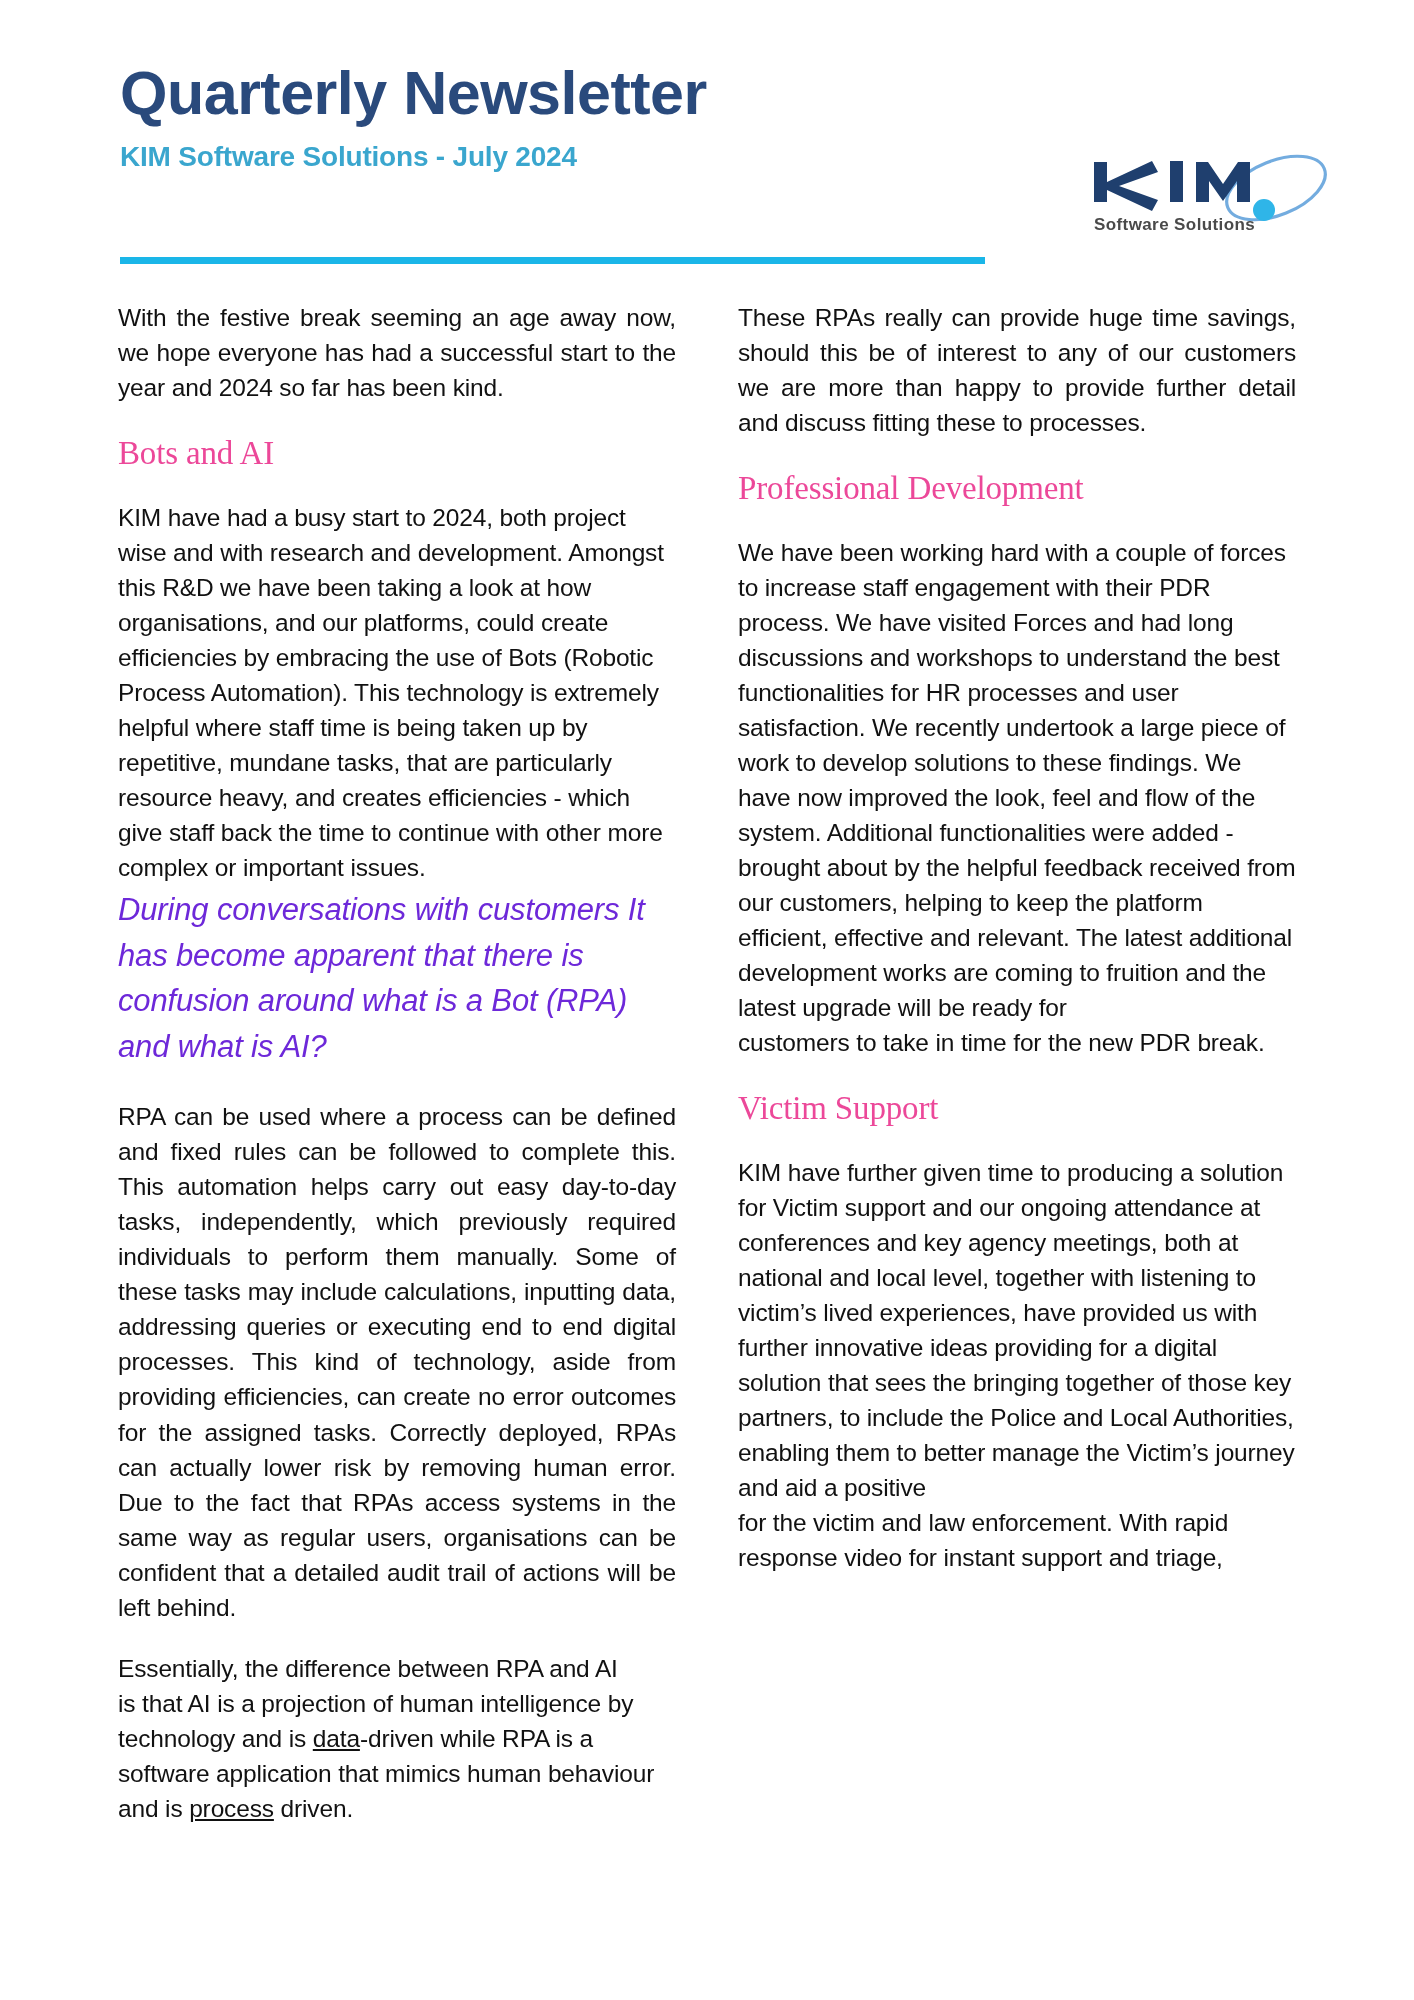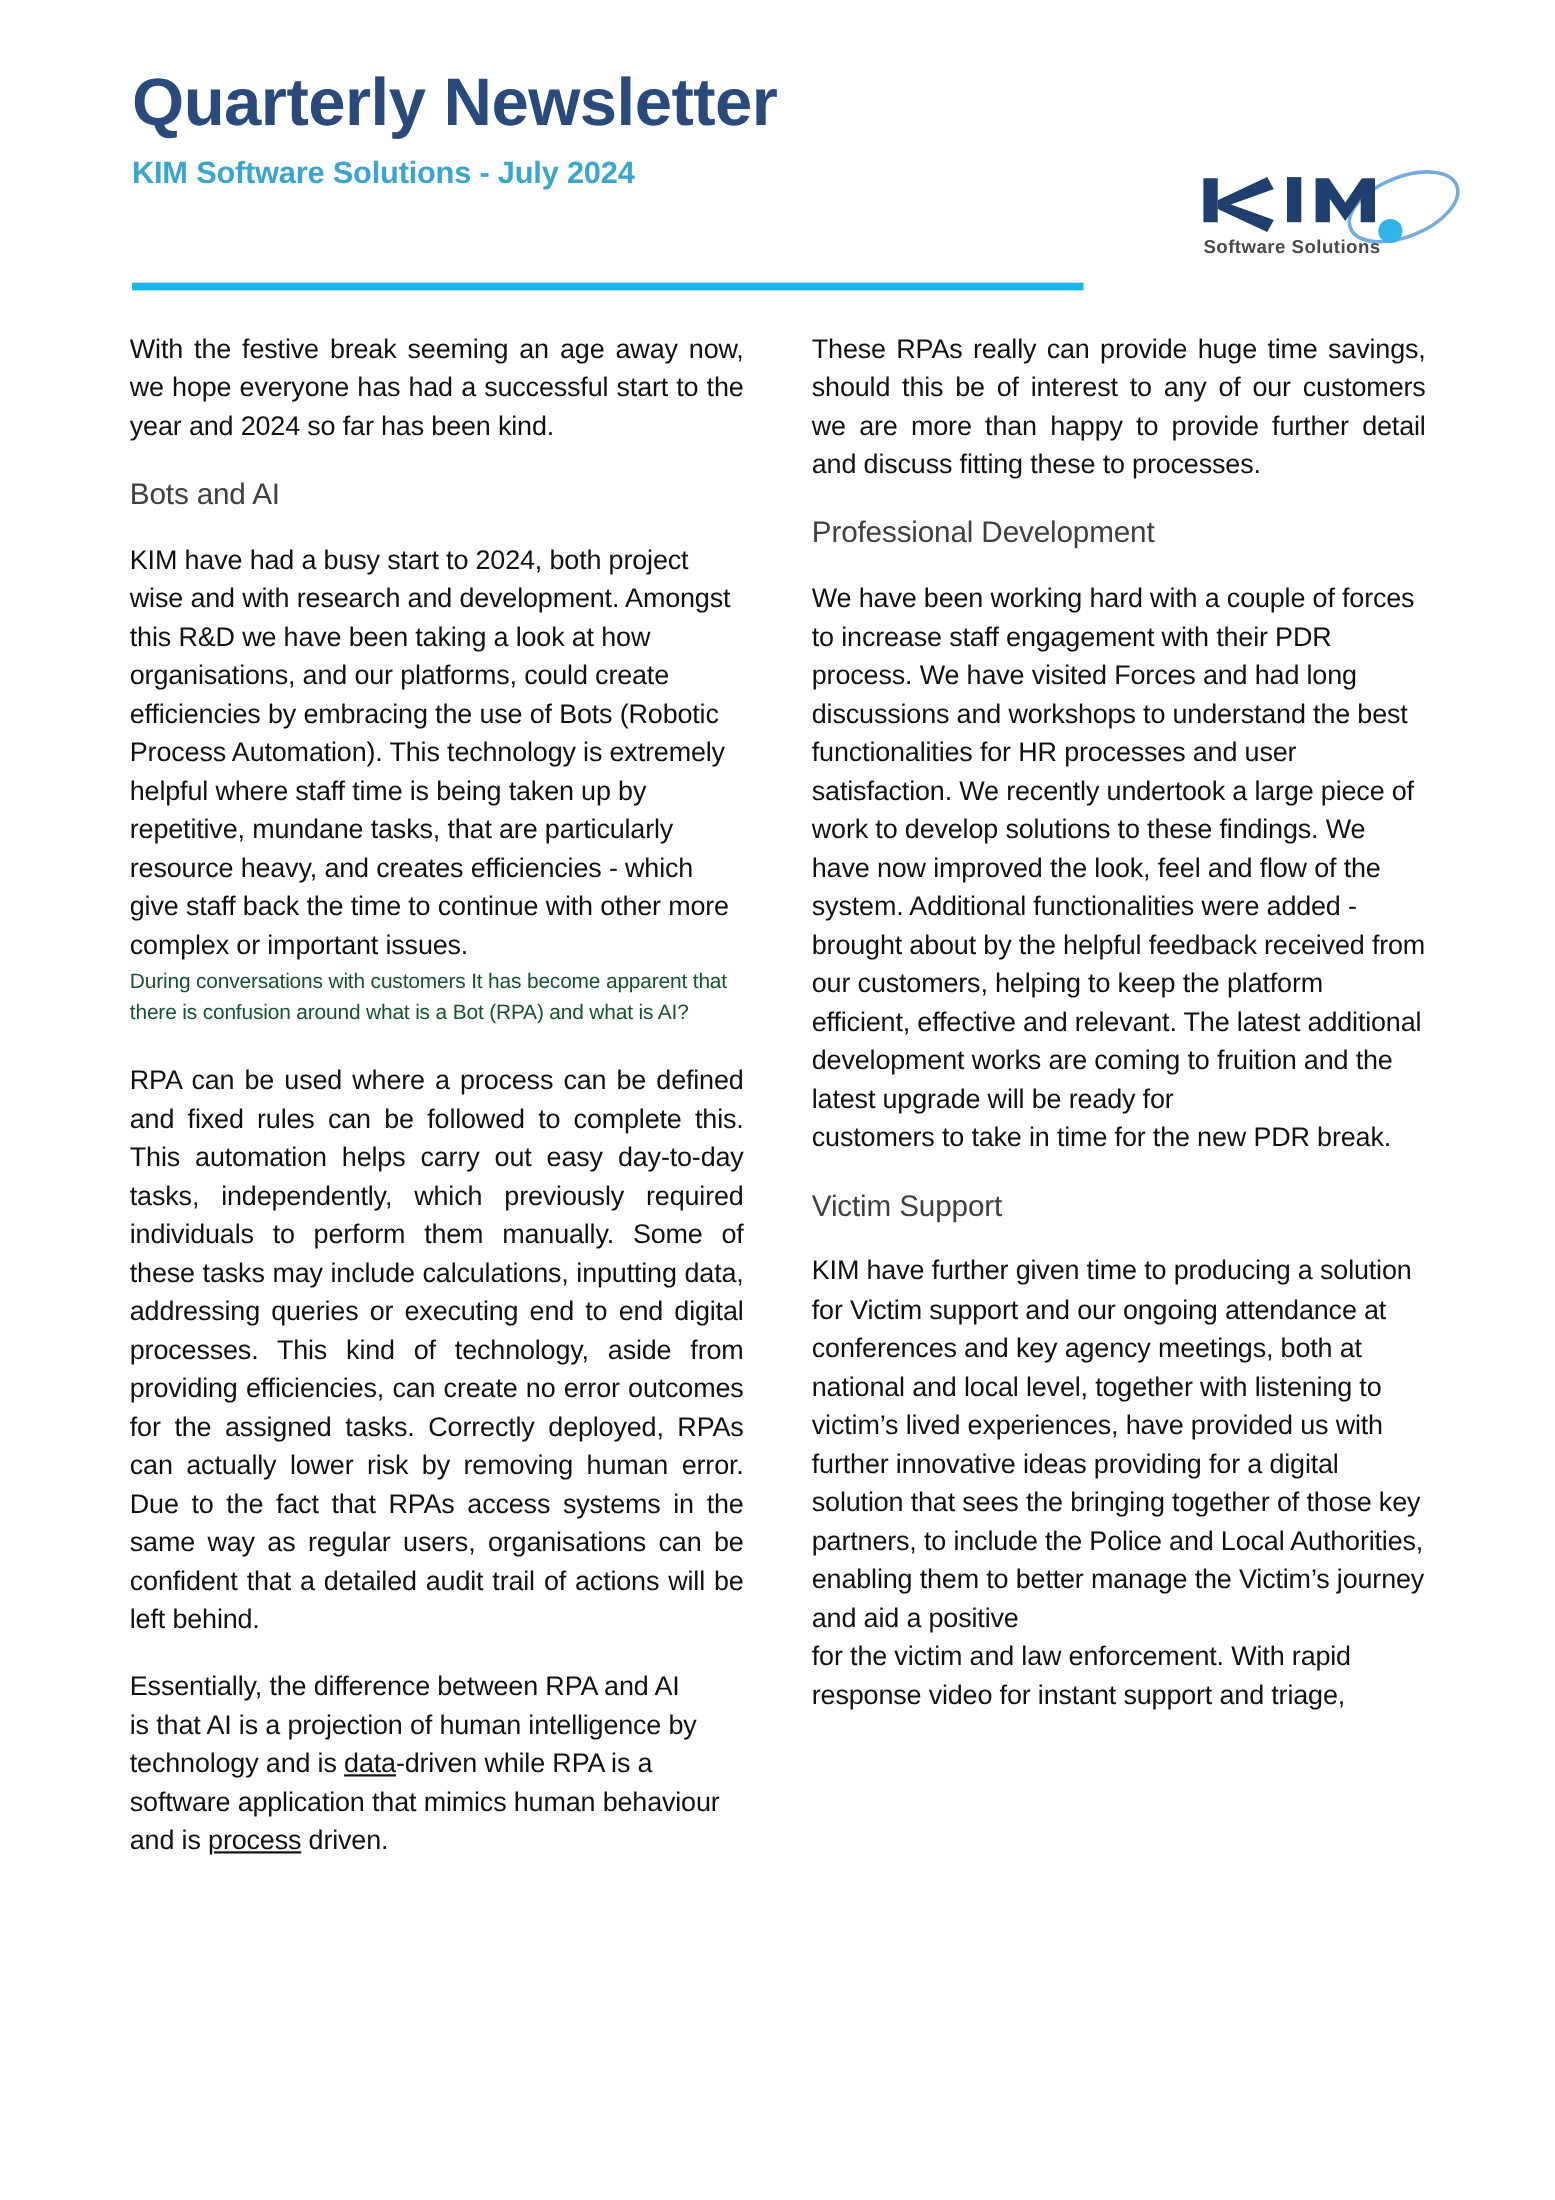--- a/index.html
+++ b/index.html
@@ -95,35 +95,36 @@
     line-height: 1.43;
     color: #111111;
     margin: 0 0 26px 0;
     letter-spacing: -0.15px;
   }
   p.justify { text-align: justify; }
   p.flush   { text-align: left; }
   p.tight   { margin-bottom: 0; }
 
   h2.section-heading {
-    font-family: Liberation Sans, sans-serif;
-    font-size: 27px;
+    font-family: Liberation Serif, serif;
+    font-size: 33px;
     line-height: 1.35;
     font-weight: normal;
-    color: #404040;
+    color: #ec4899;
     margin: 26px 0 24px 0;
     letter-spacing: -0.15px;
   }
   h2.section-heading.first { margin-top: 6px; }
 
   p.pull-quote {
     font-family: "Liberation Sans", sans-serif;
-    font-size: 19px;
+    font-size: 31px;
     line-height: 1.47;
-    color: #14532d;
+    font-style: italic;
+    color: #6d28d9;
     margin: 2px 0 30px 0;
     letter-spacing: -0.15px;
   }
 
   .u-spell {
     text-decoration: underline;
     text-decoration-thickness: 1.5px;
     text-underline-offset: 2px;
   }
 </style>

